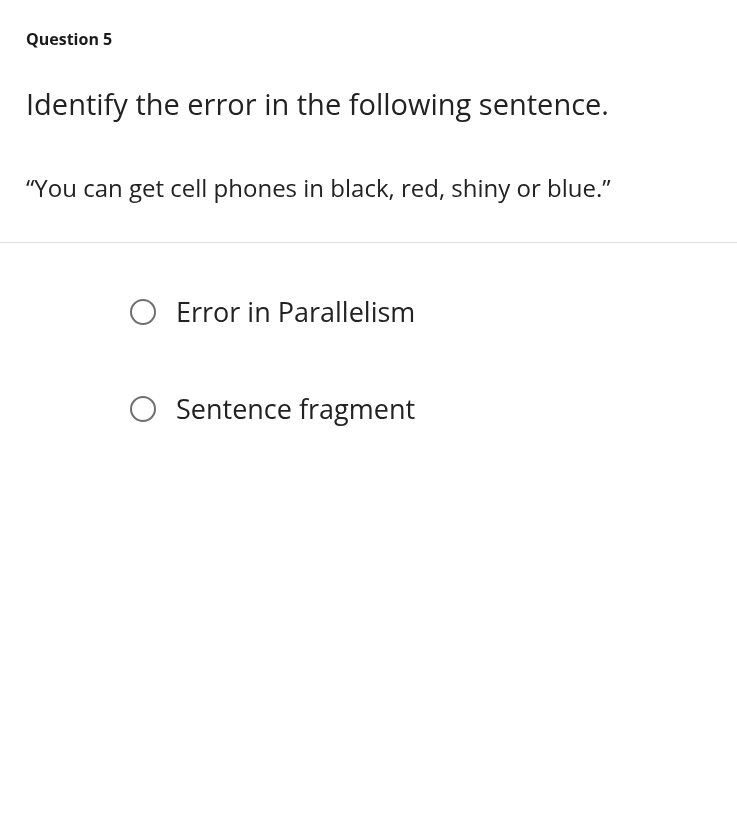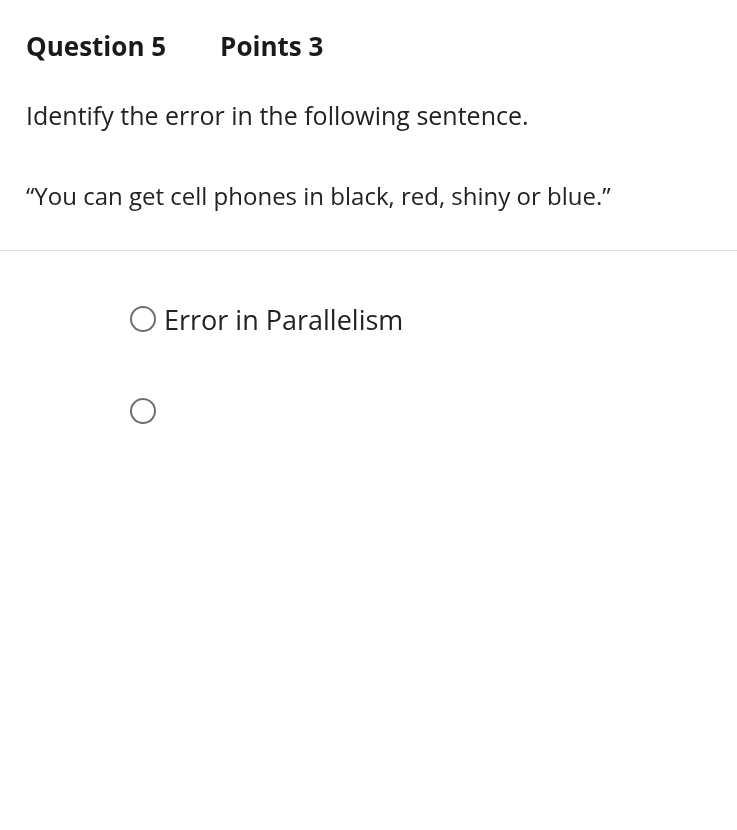--- a/index.html
+++ b/index.html
@@ -15,25 +15,25 @@
       color: #2c2c2c;
       padding: 28px 26px 0 26px;
     }
     .header {
       display: flex;
       gap: 54px;
       margin-bottom: 32px;
     }
     .header-label {
       font-weight: 700;
-      font-size: 26px;
+      font-size: 16px;
       color: #1a1a1a;
     }
     .prompt {
-      font-size: 25px;
+      font-size: 29px;
       line-height: 1.55;
       text-align: justify;
       margin-bottom: 42px;
       color: #222;
     }
     .quote {
       font-size: 24px;
       line-height: 1.55;
       text-align: justify;
       margin-bottom: 36px;
@@ -43,21 +43,21 @@
       border: none;
       border-top: 1px solid #e0e0e0;
       margin: 0 -26px 50px -26px;
     }
     .options {
       padding-left: 104px;
     }
     .option {
       display: flex;
       align-items: center;
-      gap: 8px;
+      gap: 20px;
       margin-bottom: 60px;
       cursor: pointer;
     }
     .radio {
       width: 26px;
       height: 26px;
       border: 2px solid #6f6f6f;
       border-radius: 50%;
       flex-shrink: 0;
       background: #fff;
@@ -65,30 +65,30 @@
     .option-label {
       font-size: 27px;
       color: #222;
     }
   </style>
 </head>
 <body>
 
 <div class="header">
   <span class="header-label">Question 5</span>
-  <span class="header-label">Points 3</span>
 </div>
 
 <p class="prompt">Identify the error in the following sentence.</p>
 
 <p class="quote">“You can get cell phones in black, red, shiny or blue.”</p>
 
 <hr class="divider">
 
 <div class="options">
   <label class="option">
     <span class="radio"></span>
     <span class="option-label">Error in Parallelism</span>
   </label>
   <label class="option">
     <span class="radio"></span>
+    <span class="option-label">Sentence fragment</span>
   </label>
 </div>
 
 </body></html>

